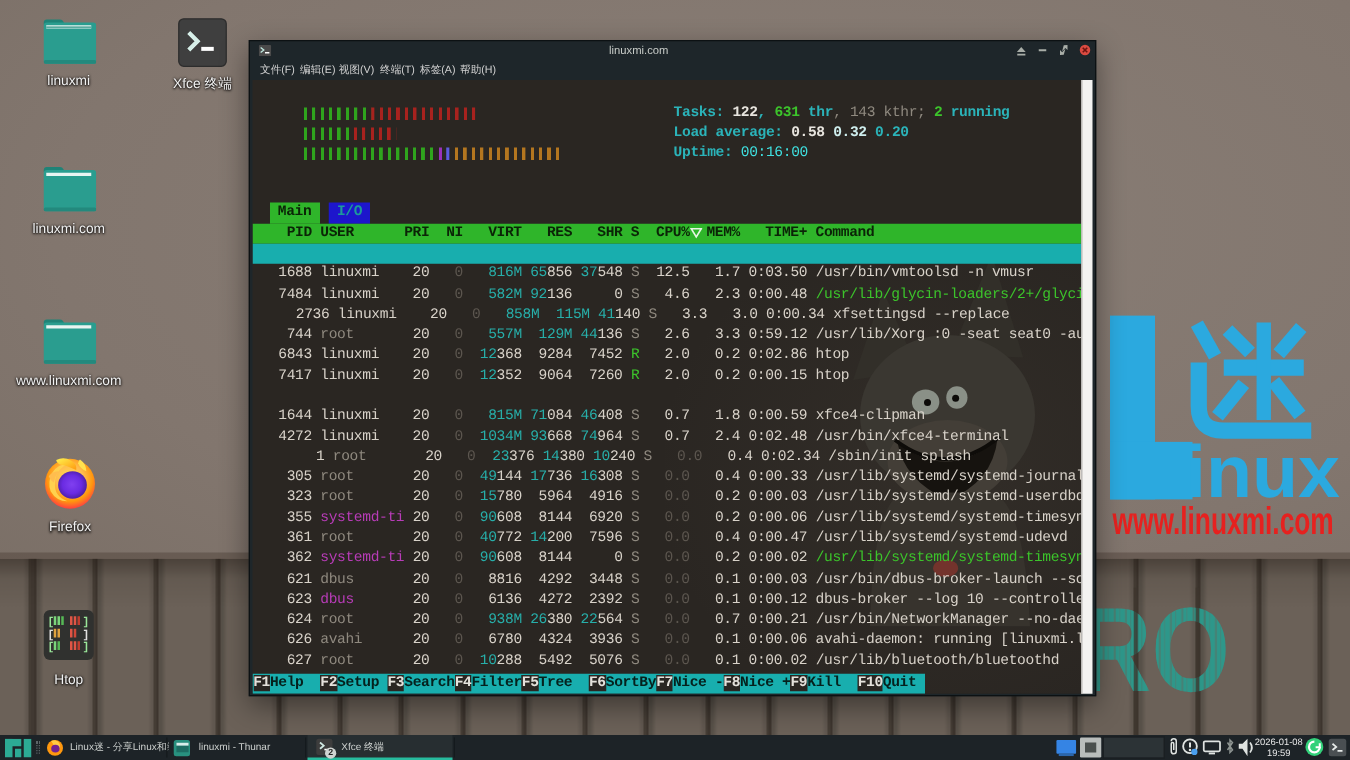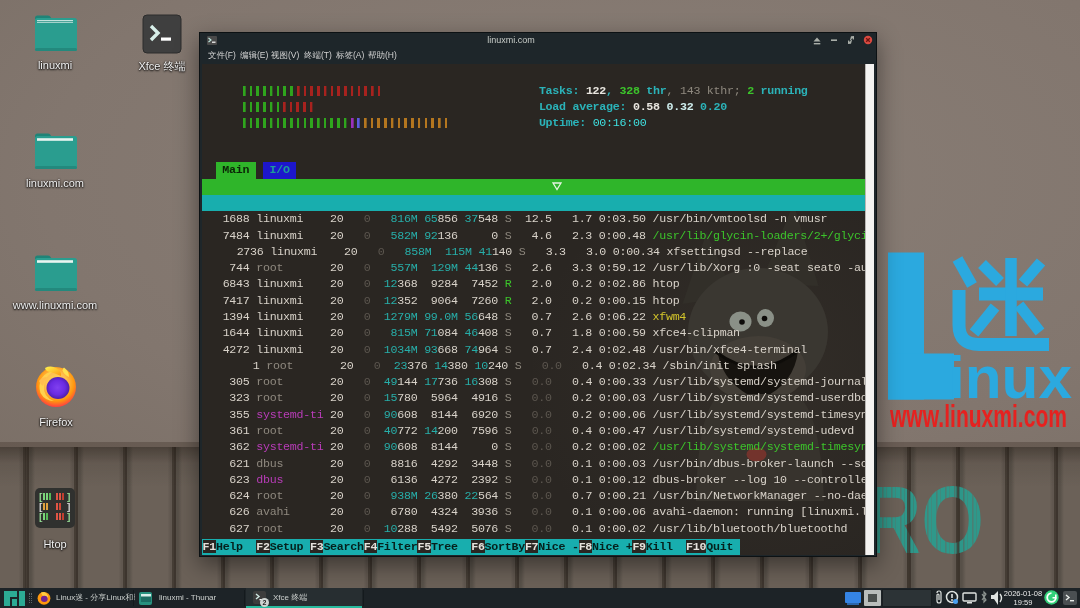--- a/index.html
+++ b/index.html
@@ -190,37 +190,37 @@
 </g>
       </svg>
   <div style="position:absolute;left:41.4px;top:22.3px;width:53.8px;height:10px;background:repeating-linear-gradient(90deg,#2fa51d 0 2.4px,transparent 2.7px 6.727px)"></div>
       <div style="position:absolute;left:95.2px;top:22.3px;width:87.5px;height:10px;background:repeating-linear-gradient(90deg,#a8221e 0 2.4px,transparent 2.7px 6.727px)"></div>
       <div style="position:absolute;left:41.4px;top:38.3px;width:40.4px;height:10px;background:repeating-linear-gradient(90deg,#2fa51d 0 2.4px,transparent 2.7px 6.727px)"></div>
       <div style="position:absolute;left:81.7px;top:38.3px;width:33.6px;height:10px;background:repeating-linear-gradient(90deg,#a8221e 0 2.4px,transparent 2.7px 6.727px)"></div>
       <div style="position:absolute;left:41.4px;top:54.3px;width:107.6px;height:10px;background:repeating-linear-gradient(90deg,#2fa51d 0 2.4px,transparent 2.7px 6.727px)"></div>
       <div style="position:absolute;left:149.0px;top:54.3px;width:6.7px;height:10px;background:repeating-linear-gradient(90deg,#9a30ba 0 2.4px,transparent 2.7px 6.727px)"></div>
       <div style="position:absolute;left:155.7px;top:54.3px;width:6.7px;height:10px;background:repeating-linear-gradient(90deg,#5c5ce0 0 2.4px,transparent 2.7px 6.727px)"></div>
       <div style="position:absolute;left:162.4px;top:54.3px;width:87.5px;height:10px;background:repeating-linear-gradient(90deg,#b4761f 0 2.4px,transparent 2.7px 6.727px)"></div>
-  <pre class="t b" style="left:337.4px;top:19.0px;color:#2bb3b9"><i class="cy">Tasks: </i><i class="wb">122</i><i class="cy">, </i><i class="grb">328</i><i class="cy"> thr</i><i class="g">, 143 kthr; </i><i class="grb">2</i><i class="cy"> running</i>
+  <pre class="t b" style="left:337.4px;top:19.0px;color:#2bb3b9"><i class="cy">Tasks: </i><i class="wb">122</i><i class="cy">, </i><i class="grb">631</i><i class="cy"> thr</i><i class="g">, 143 kthr; </i><i class="grb">2</i><i class="cy"> running</i>
 <i class="cy">Load average: </i><i class="wb">0.58 </i><i class="pc">0.32 </i><i class="cy">0.20</i>
 <i class="cy">Uptime: </i><i class="bc">00:16:00</i></pre>
   <div style="position:absolute;left:14px;top:97.8px;width:40.4px;height:17px;background:#2fb52a;color:#0b2407;font:700 11.65px/16.5px &quot;Liberation Mono&quot;,monospace;letter-spacing:-0.27px;text-align:center">Main</div>
       <div style="position:absolute;left:61.3px;top:97.8px;width:33.6px;height:17px;background:#1d16cc;color:#1d9a9a;font:700 11.65px/16.5px &quot;Liberation Mono&quot;,monospace;letter-spacing:-0.27px;text-align:center">I/O</div>
   <div style="position:absolute;left:0;top:114.8px;width:664.5px;height:16.2px;background:#2fb52a"></div>
+      <pre class="t" style="left:1px;top:114.8px;color:#0b2407;font-weight:700">    PID USER      PRI  NI   VIRT   RES   SHR S  CPU%  MEM%   TIME+ Command</pre>
       <svg width="10" height="9" style="position:absolute;left:350.1px;top:118px">
         <path d="M1,1 H9 L5,7.5 Z" fill="none" stroke="#e6f4e2" stroke-width="1.3"></path>
       </svg>
   <div style="position:absolute;left:0;top:131.0px;width:664.5px;height:16.3px;background:#18aeae"></div>
   <pre class="t" style="left:1px;top:147.3px">   1688 linuxmi    20<i class="dg">   0</i>   <i class="c">816M</i> <i class="c">65</i>856 <i class="c">37</i>548 <i class="g">S</i>  12.5   1.7 0:03.50 /usr/bin/vmtoolsd -n vmusr</pre>
       <pre class="t" style="left:1px;top:163.6px">   7484 linuxmi    20<i class="dg">   0</i>   <i class="c">582M</i> <i class="c">92</i>136     0 <i class="g">S</i>   4.6   2.3 0:00.48 <i class="gr">/usr/lib/glycin-loaders/2+/glyci</i></pre>
       <pre class="t" style="left:15px;top:179.8px">   2736 linuxmi    20<i class="dg">   0</i>   <i class="c">858M</i>  <i class="c">115M</i> <i class="c">41</i>140 <i class="g">S</i>   3.3   3.0 0:00.34 xfsettingsd --replace</pre>
       <pre class="t" style="left:1px;top:196.1px">    744 <i class="g">root      </i> 20<i class="dg">   0</i>   <i class="c">557M</i>  <i class="c">129M</i> <i class="c">44</i>136 <i class="g">S</i>   2.6   3.3 0:59.12 /usr/lib/Xorg :0 -seat seat0 -au</pre>
       <pre class="t" style="left:1px;top:212.4px">   6843 linuxmi    20<i class="dg">   0</i>  <i class="c">12</i>368  9284  7452 <i class="gr">R</i>   2.0   0.2 0:02.86 htop</pre>
       <pre class="t" style="left:1px;top:228.7px">   7417 linuxmi    20<i class="dg">   0</i>  <i class="c">12</i>352  9064  7260 <i class="gr">R</i>   2.0   0.2 0:00.15 htop</pre>
-      <pre class="t" style="left:1px;top:245.0px">   1394 linuxmi    20<i class="dg">   0</i>  <i class="c">1279M</i> <i class="c">99.0M</i> <i class="c">56</i>648 <i class="g">S</i>   0.7   2.6 0:06.22 <i class="y">xfwm4</i></pre>
       <pre class="t" style="left:1px;top:261.2px">   1644 linuxmi    20<i class="dg">   0</i>   <i class="c">815M</i> <i class="c">71</i>084 <i class="c">46</i>408 <i class="g">S</i>   0.7   1.8 0:00.59 xfce4-clipman</pre>
       <pre class="t" style="left:1px;top:277.5px">   4272 linuxmi    20<i class="dg">   0</i>  <i class="c">1034M</i> <i class="c">93</i>668 <i class="c">74</i>964 <i class="g">S</i>   0.7   2.4 0:02.48 /usr/bin/xfce4-terminal</pre>
       <pre class="t" style="left:11px;top:293.8px">      1 <i class="g">root      </i> 20<i class="dg">   0</i>  <i class="c">23</i>376 <i class="c">14</i>380 <i class="c">10</i>240 <i class="g">S</i>  <i class="dg"> 0.0</i>   0.4 0:02.34 /sbin/init splash</pre>
       <pre class="t" style="left:1px;top:310.1px">    305 <i class="g">root      </i> 20<i class="dg">   0</i>  <i class="c">49</i>144 <i class="c">17</i>736 <i class="c">16</i>308 <i class="g">S</i>  <i class="dg"> 0.0</i>   0.4 0:00.33 /usr/lib/systemd/systemd-journal</pre>
       <pre class="t" style="left:1px;top:326.4px">    323 <i class="g">root      </i> 20<i class="dg">   0</i>  <i class="c">15</i>780  5964  4916 <i class="g">S</i>  <i class="dg"> 0.0</i>   0.2 0:00.03 /usr/lib/systemd/systemd-userdbd</pre>
       <pre class="t" style="left:1px;top:342.6px">    355 <i class="m">systemd-ti</i> 20<i class="dg">   0</i>  <i class="c">90</i>608  8144  6920 <i class="g">S</i>  <i class="dg"> 0.0</i>   0.2 0:00.06 /usr/lib/systemd/systemd-timesyn</pre>
       <pre class="t" style="left:1px;top:358.9px">    361 <i class="g">root      </i> 20<i class="dg">   0</i>  <i class="c">40</i>772 <i class="c">14</i>200  7596 <i class="g">S</i>  <i class="dg"> 0.0</i>   0.4 0:00.47 /usr/lib/systemd/systemd-udevd</pre>
       <pre class="t" style="left:1px;top:375.2px">    362 <i class="m">systemd-ti</i> 20<i class="dg">   0</i>  <i class="c">90</i>608  8144     0 <i class="g">S</i>  <i class="dg"> 0.0</i>   0.2 0:00.02 <i class="gr">/usr/lib/systemd/systemd-timesyn</i></pre>
       <pre class="t" style="left:1px;top:391.5px">    621 <i class="g">dbus      </i> 20<i class="dg">   0</i>   8816  4292  3448 <i class="g">S</i>  <i class="dg"> 0.0</i>   0.1 0:00.03 /usr/bin/dbus-broker-launch --sc</pre>
       <pre class="t" style="left:1px;top:407.8px">    623 <i class="m">dbus      </i> 20<i class="dg">   0</i>   6136  4272  2392 <i class="g">S</i>  <i class="dg"> 0.0</i>   0.1 0:00.12 dbus-broker --log 10 --controlle</pre>

